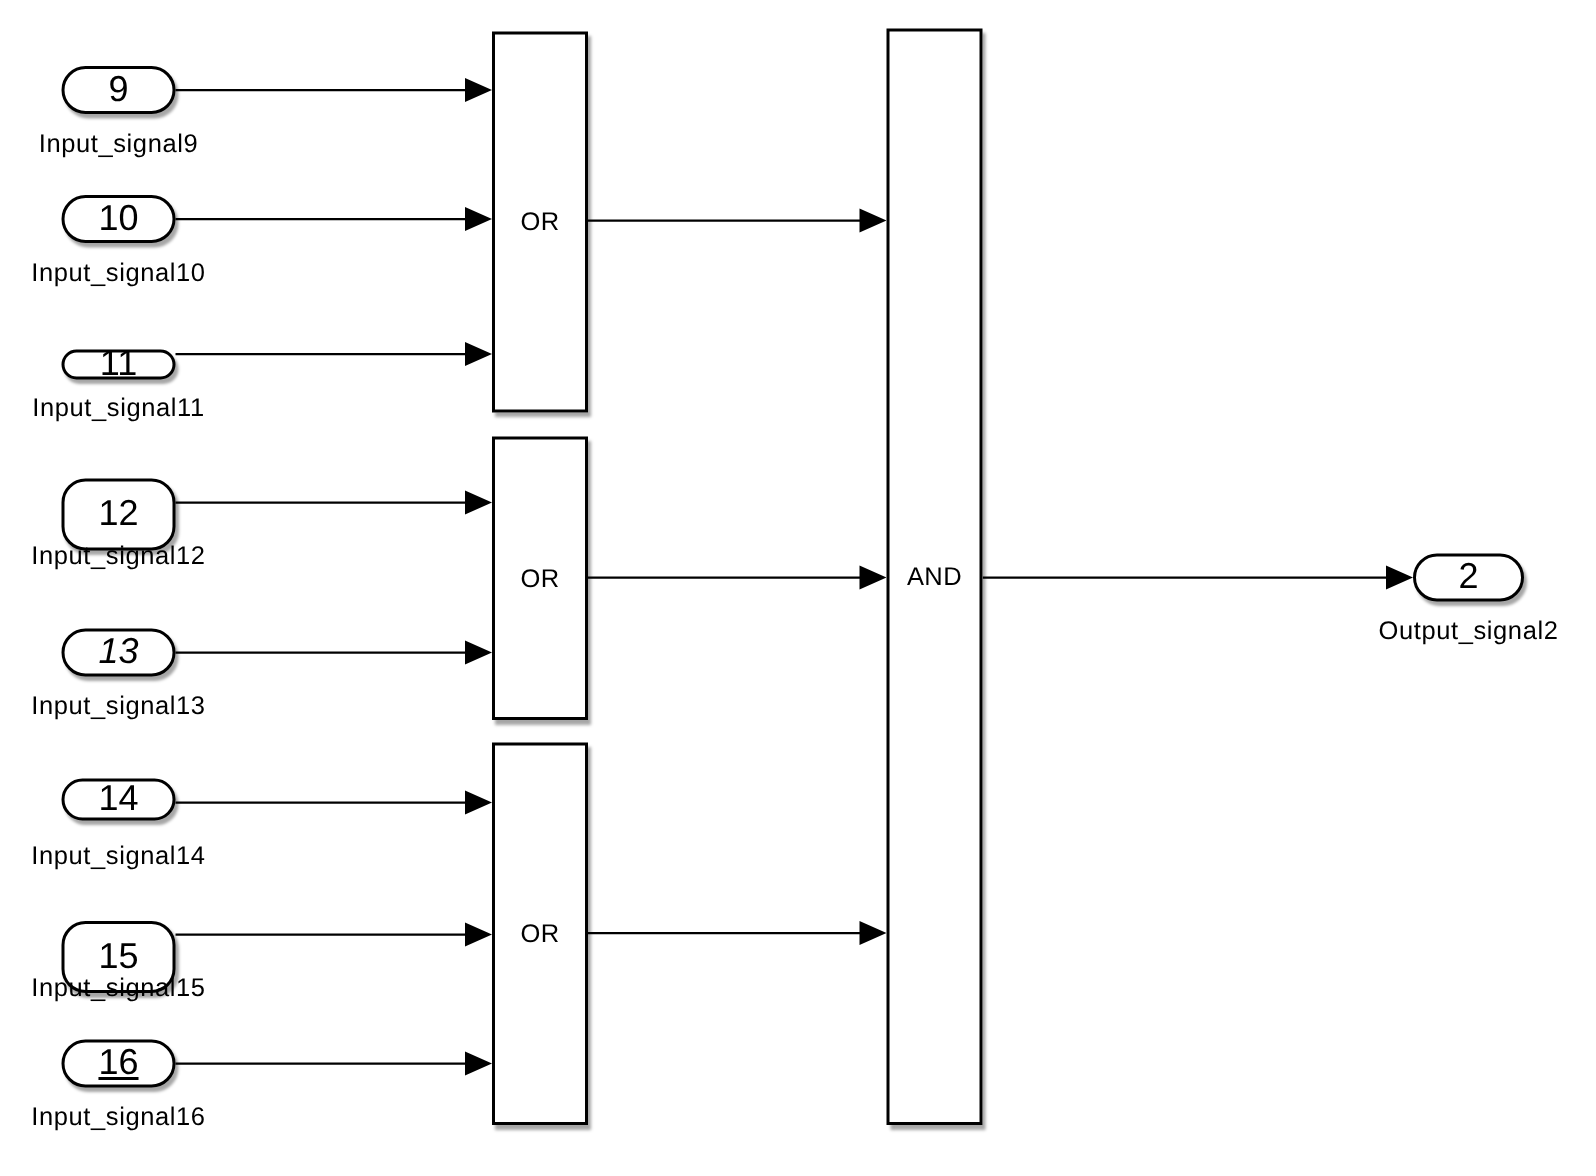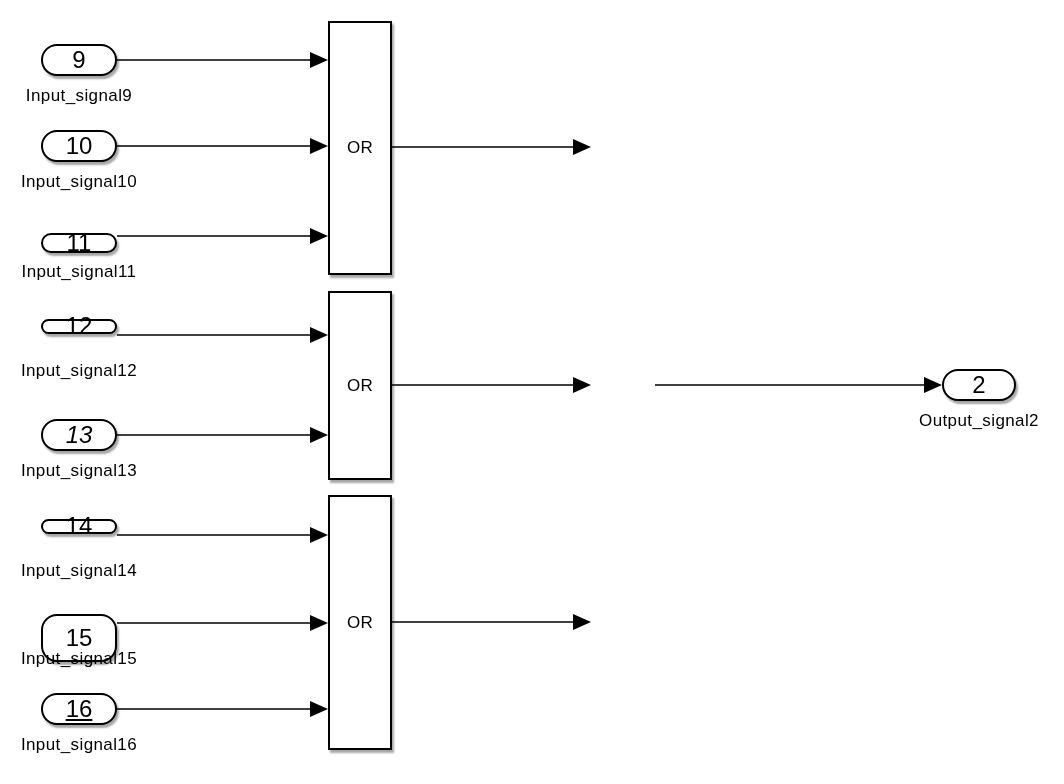--- a/index.html
+++ b/index.html
@@ -124,29 +124,29 @@
     </div>
     <div class="blabel" style="left: -41px; top: 86px; width: 240px;">Input_signal9</div>
     <div class="oval" style="left: 41px; top: 130px; width: 76px; height: 32px; align-items: center;">
       <span class="pnum">10</span>
     </div>
     <div class="blabel" style="left: -41px; top: 172px; width: 240px;">Input_signal10</div>
     <div class="oval" style="left: 41px; top: 220px; width: 76px; height: 20px; margin-top: 13px;">
       <span class="pnum">11</span>
     </div>
     <div class="blabel" style="left: -41px; top: 262px; width: 240px;">Input_signal11</div>
-    <div class="oval" style="left: 41px; top: 319px; width: 76px; height: 15px;">
+    <div class="oval" style="left: 41px; top: 319px; width: 76px; height: 48px;">
       <span class="pnum">12</span>
     </div>
     <div class="blabel" style="left: -41px; top: 361px; width: 240px;">Input_signal12</div>
     <div class="oval" style="left: 41px; top: 419px; width: 76px; height: 32px; font-style: italic;">
       <span class="pnum">13</span>
     </div>
     <div class="blabel" style="left: -41px; top: 461px; width: 240px;">Input_signal13</div>
-    <div class="oval" style="left: 41px; top: 519px; width: 76px; height: 15px;">
+    <div class="oval" style="left: 41px; top: 519px; width: 76px; height: 28px;">
       <span class="pnum">14</span>
     </div>
     <div class="blabel" style="left: -41px; top: 561px; width: 240px;">Input_signal14</div>
     <div class="oval" style="left: 41px; top: 614px; width: 76px; height: 48px;">
       <span class="pnum">15</span>
     </div>
     <div class="blabel" style="left: -41px; top: 649px; width: 240px;">Input_signal15</div>
     <div class="oval" style="left: 41px; top: 693px; width: 76px; height: 32px; text-decoration: underline;">
       <span class="pnum">16</span>
     </div>
@@ -157,13 +157,16 @@
     <div class="blabel" style="left: 859px; top: 411px; width: 240px;">Output_signal2</div>
     <div class="gate" style="left: 328px; top: 21px; width: 64px; height: 254px;">
       <span class="gtext">OR</span>
     </div>
     <div class="gate" style="left: 328px; top: 291px; width: 64px; height: 189px;">
       <span class="gtext">OR</span>
     </div>
     <div class="gate" style="left: 328px; top: 495px; width: 64px; height: 255px;">
       <span class="gtext">OR</span>
     </div>
+    <div class="gate" style="left: 591px; top: 19px; width: 64px; height: 731px;">
+      <span class="gtext">AND</span>
+    </div>
   </div>
 
 </body></html>

